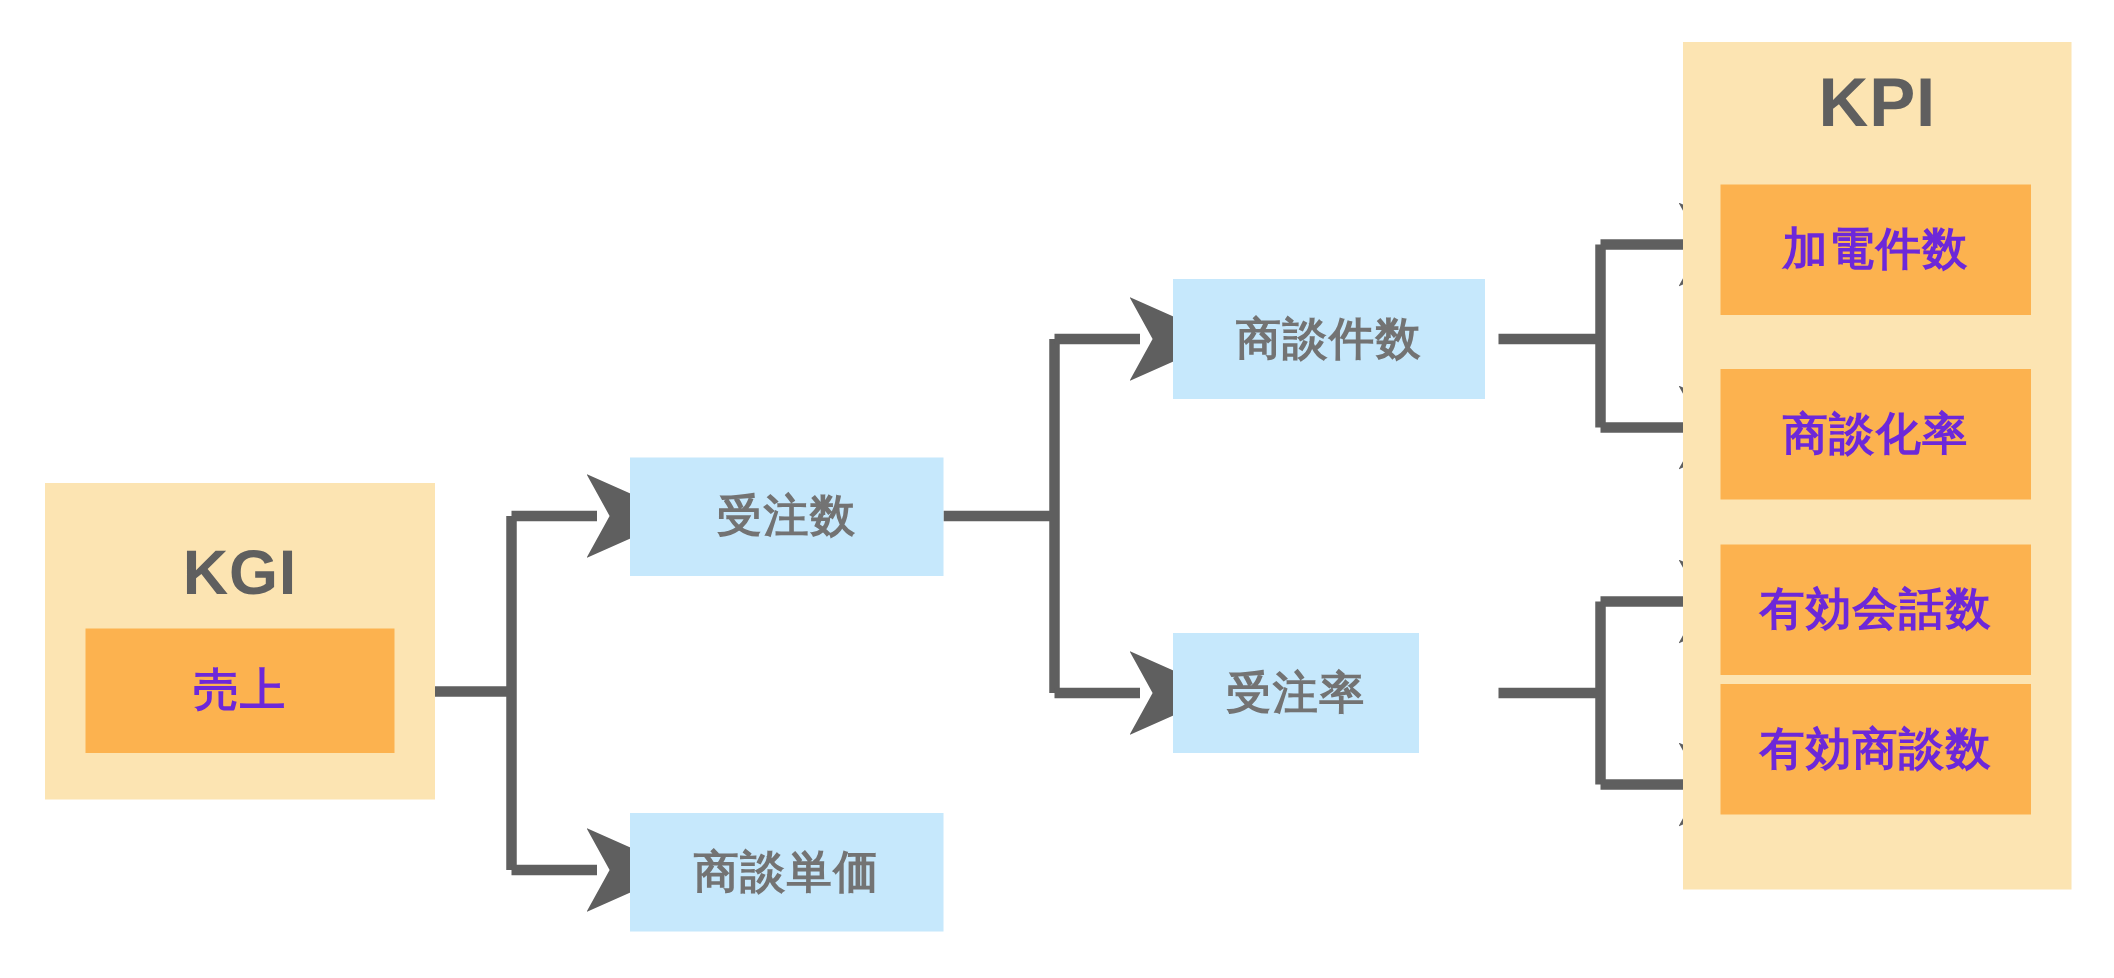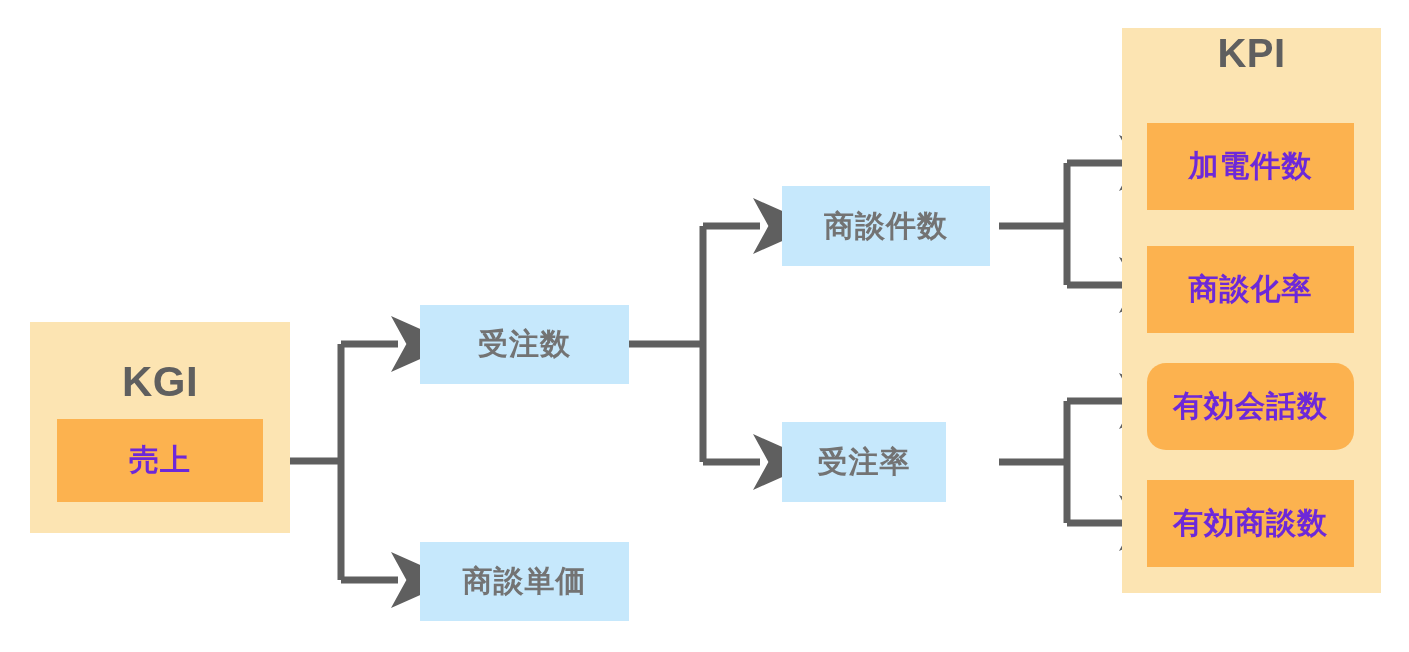--- a/index.html
+++ b/index.html
@@ -51,22 +51,22 @@
     margin-top: 39px;
     font-size: 42px;
   }
   #kpi-panel {
     left: 1122px;
     top: 28px;
     width: 259px;
     height: 565px;
   }
   #kpi-panel .group-title {
-    margin-top: 5px;
-    font-size: 40px;
+    margin-top: 17px;
+    font-size: 46px;
   }
 
   
   .metric-orange {
     position: absolute;
     background: #FCB24F;
     color: #6d28d9;
     font-size: 30px;
     font-weight: bold;
     display: flex;
@@ -81,22 +81,22 @@
     width: 206px;
     height: 83px;
   }
   .kpi-item {
     left: 25px;
     width: 207px;
     height: 87px;
   }
   #kpi-item-0 { top: 95px; }
   #kpi-item-1 { top: 218px; }
-  #kpi-item-2 { top: 335px; border-radius: 19px; }
-  #kpi-item-3 { top: 452px; text-align: right; }
+  #kpi-item-2 { top: 335px; }
+  #kpi-item-3 { top: 428px; text-align: right; }
 
   
   .metric-blue {
     position: absolute;
     background: #C6E8FC;
     color: #737373;
     font-size: 30px;
     font-weight: bold;
     display: flex;
     align-items: center;

